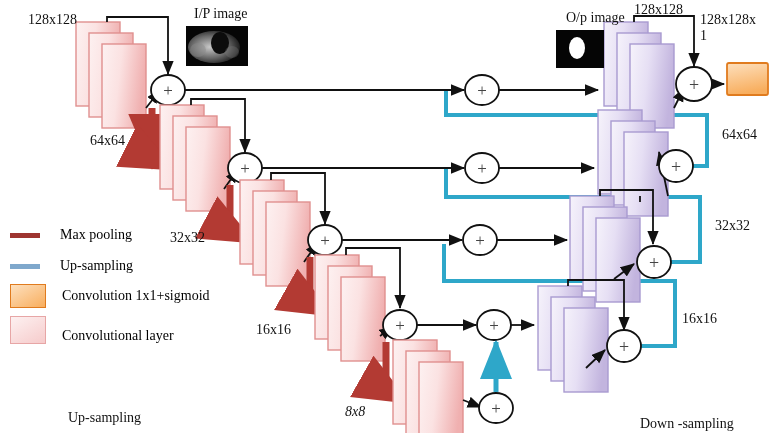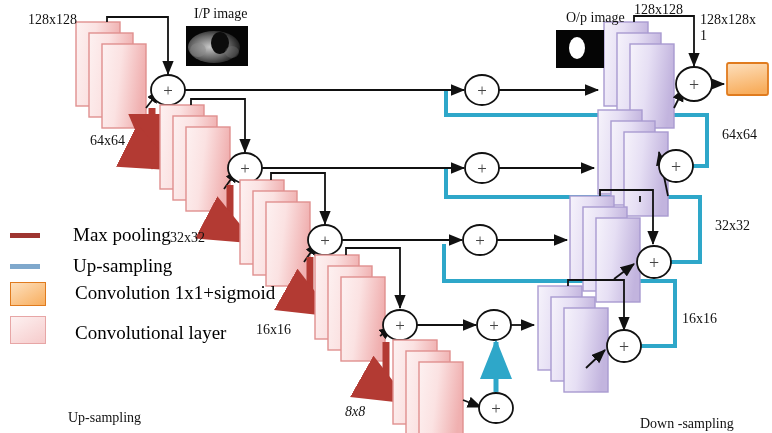--- a/index.html
+++ b/index.html
@@ -1,21 +1,21 @@
 <!DOCTYPE html>
 <html><head>
 <meta charset="utf-8">
 <style>
   html,body{margin:0;padding:0;background:#ffffff;}
   body{font-family:"Liberation Serif", serif;}
   #stage{position:relative;width:772px;height:433px;overflow:hidden;background:#fff;}
   #diagram{position:absolute;left:0;top:0;width:772px;height:433px;}
   .lbl{position:absolute;white-space:nowrap;color:#111;font-family:"Liberation Serif", serif;}
   .lbl-sz{font-size:14px;}
-  .lbl-leg{font-size:19px;margin-left:13px;}
+  .lbl-leg{font-size:14px;}
   .lbl-cap{font-size:14px;}
   .lbl-top{font-size:14px;}
   .imgbox{position:absolute;background:#0a0a0a;overflow:hidden;}
 </style>
 </head>
 <body>
 
 <div id="stage">
 
   <svg id="diagram" viewBox="0 0 772 433">
@@ -262,21 +262,21 @@
 
   <div style="position:absolute;left:10px;top:222px;">
     <div style="display:flex;align-items:center;height:26px;">
       <span style="display:inline-block;width:30px;height:5px;background:#9e3530;margin-right:20px;"></span>
       <span class="lbl-leg">Max pooling</span>
     </div>
     <div style="display:flex;align-items:center;height:26px;margin-top:5px;">
       <span style="display:inline-block;width:30px;height:5px;background:#7fa8cc;margin-right:20px;"></span>
       <span class="lbl-leg">Up-sampling</span>
     </div>
-    <div style="display:flex;align-items:flex-start;height:28px;margin-top:3px;">
+    <div style="display:flex;align-items:center;height:28px;margin-top:3px;">
       <span style="display:inline-block;width:34px;height:22px;background:linear-gradient(150deg,#fde0be,#f8ae5e);border:1.8px solid #e07b1e;margin-right:16px;"></span>
       <span class="lbl-leg">Convolution 1x1+sigmoid</span>
     </div>
     <div style="display:flex;align-items:flex-end;height:30px;margin-top:4px;">
       <span style="display:inline-block;width:34px;height:26px;background:linear-gradient(150deg,#fdf1f1,#f6cbcb);border:1.6px solid #e7a6a6;margin-right:16px;"></span>
       <span class="lbl-leg">Convolutional layer</span>
     </div>
   </div>
 
 </div>

